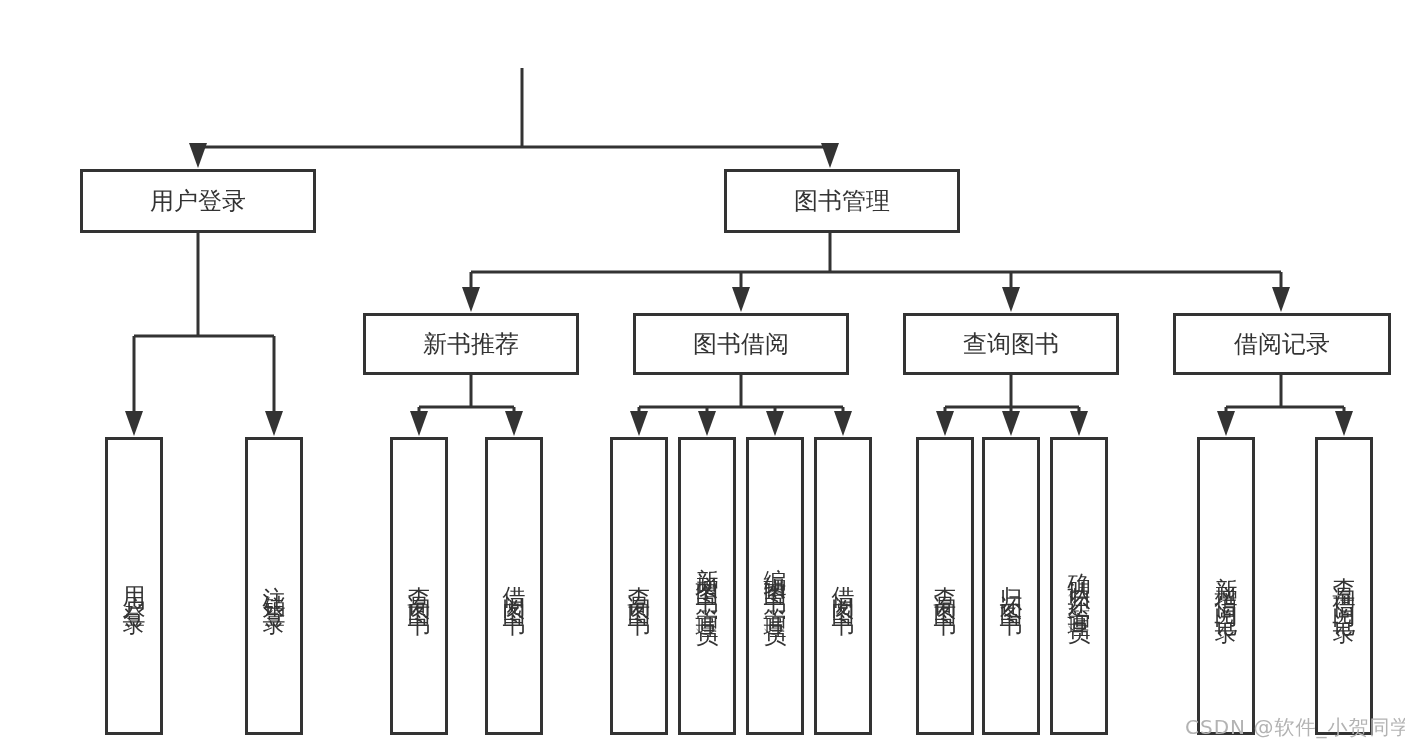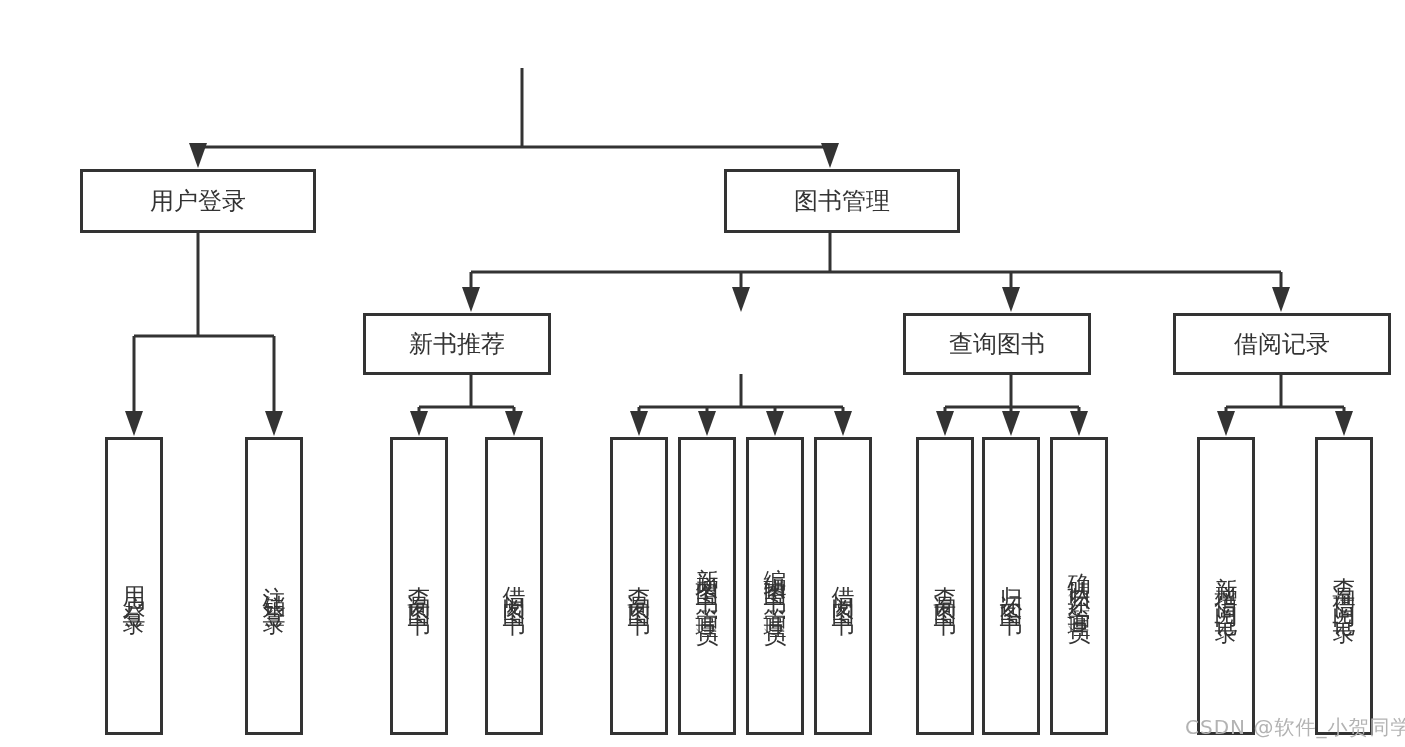--- a/index.html
+++ b/index.html
@@ -8,21 +8,21 @@
     font-family:"DejaVu Sans",sans-serif;overflow:hidden;
   }
   .wires{position:absolute;left:0;top:0;width:1405px;height:747px;}
   .box{
     position:absolute;box-sizing:border-box;border:3px solid #333333;
     background:#ffffff;display:flex;align-items:center;justify-content:center;
     color:#333333;text-align:center;white-space:nowrap;
   }
   .root{left:21px;top:13px;width:1002px;height:55px;font-size:25px;}
   .lvl2{top:169px;width:236px;height:64px;font-size:24px;}
-  .lvl3{top:313px;width:188px;height:62px;font-size:24px;}
+  .lvl3{top:313px;width:216px;height:62px;font-size:24px;}
   .leaf{
     top:437px;width:58px;height:298px;font-size:23px;
     writing-mode:vertical-rl;text-orientation:mixed;letter-spacing:9px;
     line-height:1;
   }
   .watermark{
     position:absolute;left:1185px;top:714px;font-size:20px;color:#b3b3b3;
     letter-spacing:1px;white-space:nowrap;
   }
 </style>
@@ -94,20 +94,21 @@
       <polygon points="1226,436 1217,411 1235,411"></polygon>
       <polygon points="1344,436 1335,411 1353,411"></polygon>
     </g>
   </svg>
 
 
   <div class="box lvl2" style="left:80px;">用户登录</div>
   <div class="box lvl2" style="left:676px;margin-left:48px;">图书管理</div>
 
   <div class="box lvl3" style="left:363px;">新书推荐</div>
+  <div class="box lvl3" style="left:633px;">图书借阅</div>
   <div class="box lvl3" style="left:903px;">查询图书</div>
   <div class="box lvl3" style="left:1173px;width:218px;">借阅记录</div>
 
   <div class="box leaf" style="left:105px;">用户登录</div>
   <div class="box leaf" style="left:245px;">注销登录</div>
 
   <div class="box leaf" style="left:390px;">查询图书</div>
   <div class="box leaf" style="left:485px;">借阅图书</div>
 
   <div class="box leaf" style="left:610px;">查询图书</div>

